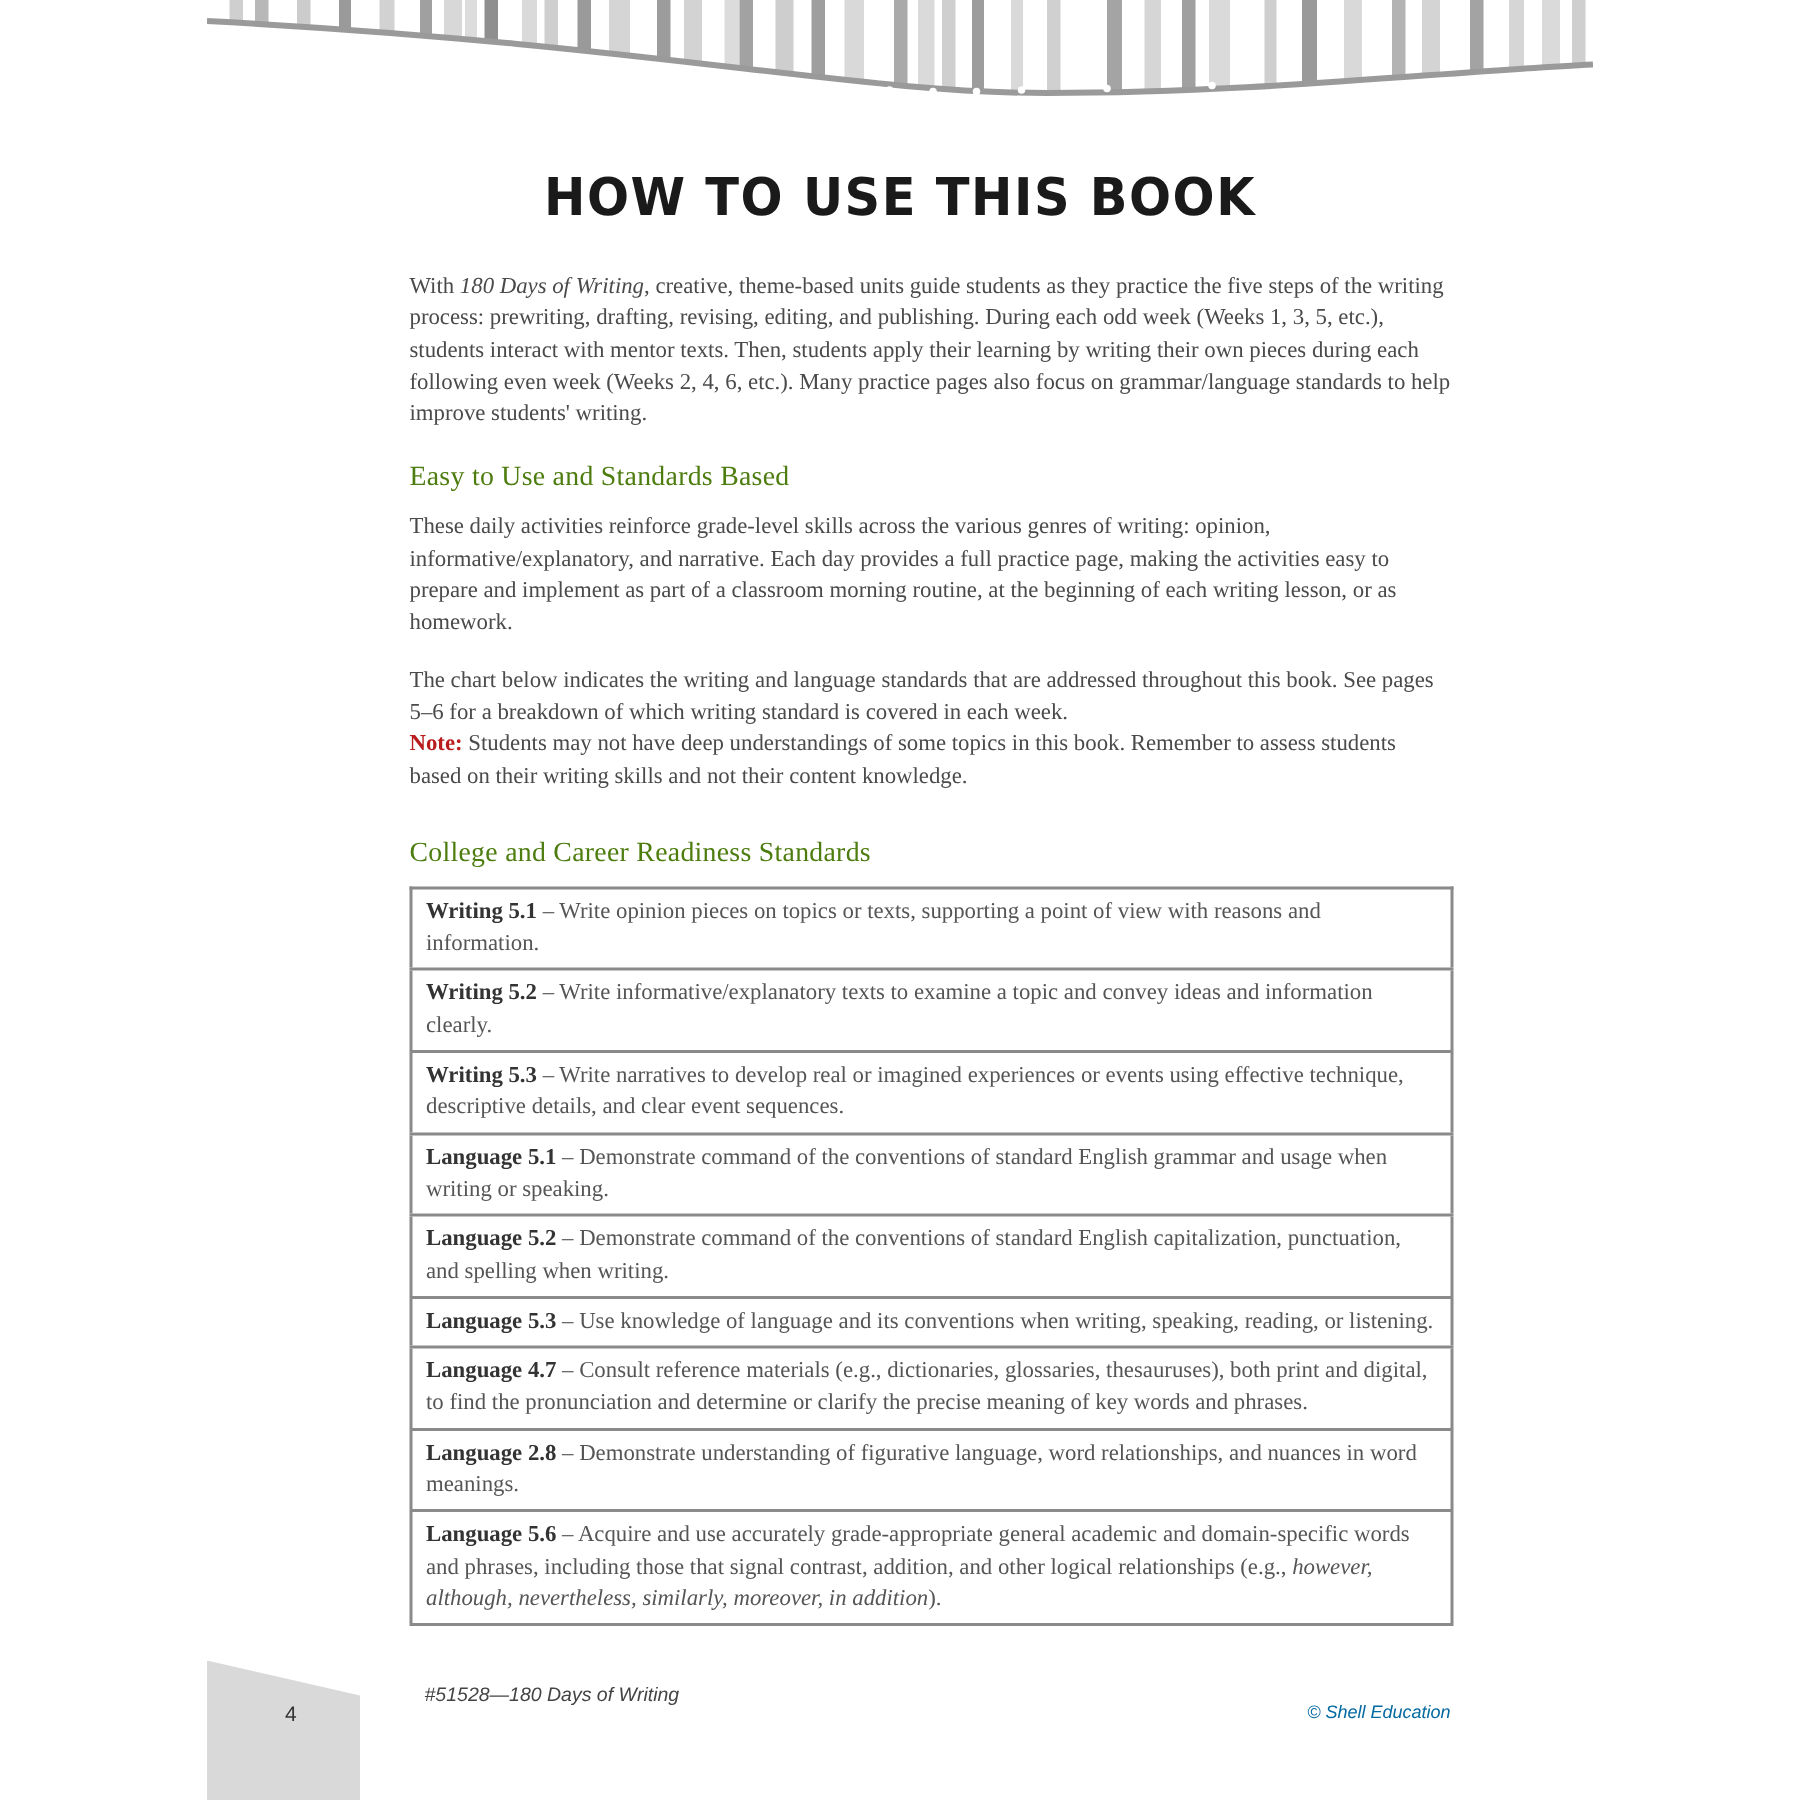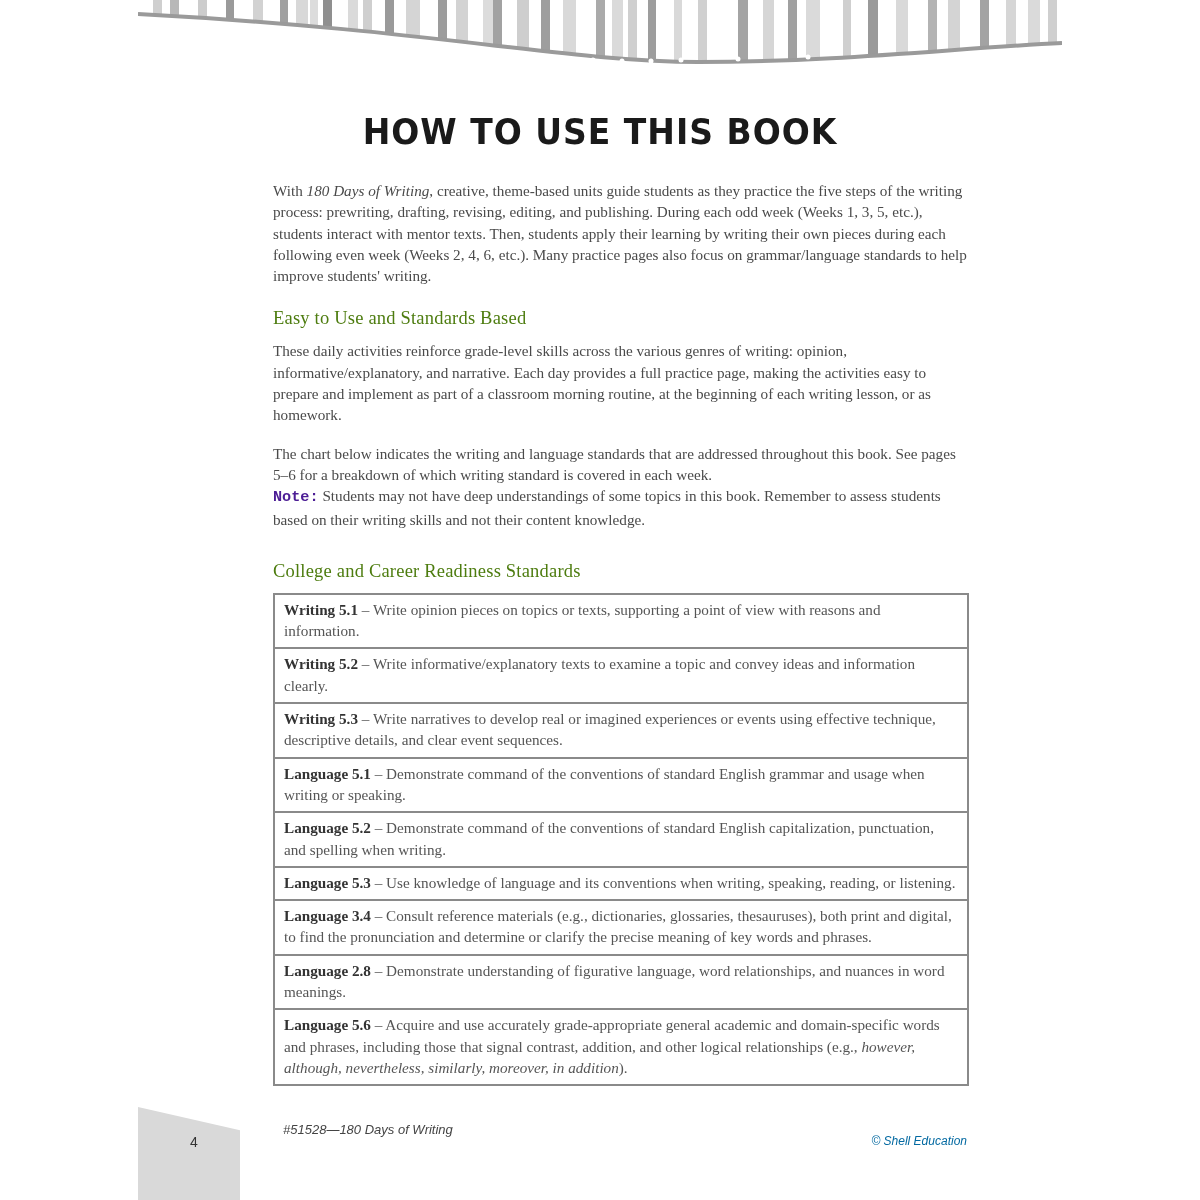--- a/index.html
+++ b/index.html
@@ -8,21 +8,21 @@
   .banner { position: absolute; left: 138px; top: 0; width: 924px; height: 70px; }
   .title { position: absolute; left: 0; width: 1200px; top: 112px; text-align: center;
            font-family: "DejaVu Sans", sans-serif; font-weight: bold; font-size: 33px;
            letter-spacing: 1px; color: #1a1a1a; transform: scaleY(1.05); }
   .content { position: absolute; left: 273px; width: 694px; top: 180px; }
   p { margin: 0; font-size: 15.2px; line-height: 21.3px; color: #4a4a4a; }
   .intro { margin-bottom: 22px; }
   h2 { margin: 0 0 11px 0; font-size: 18.5px; font-weight: normal; color: #4d7c0f; letter-spacing: 0.2px; }
   .block1 { margin-bottom: 17px; }
   .block2 { margin-bottom: 31px; }
-  b.note { color: #4c1d95; font-family: Liberation Mono, monospace; }
+  b.note { color: #b91c1c; }
   table.std { border-collapse: collapse; width: 696px; margin-top: 4px; border: 2px solid #8a8a8a; }
   table.std td { border-bottom: 2px solid #8a8a8a; padding: 4px 9px 6px 9px;
                  font-size: 15.2px; line-height: 21.3px; color: #555; vertical-align: top; border-radius: 20px; }
   table.std td .code { font-weight: bold; color: #333; }
   .footer-tab { position: absolute; left: 138px; top: 1107px; width: 102px; height: 93px;
                 background: #d9d9d9; clip-path: polygon(0 0, 100% 25%, 100% 100%, 0 100%); }
   .page-num { position: absolute; left: 190px; top: 1134px; font-size: 14px; color: #333;
               font-family: "Liberation Sans", sans-serif; }
   .footer-left { position: absolute; left: 283px; top: 1122px; font-size: 13px; font-style: italic;
                  font-family: "Liberation Sans", sans-serif; color: #444; }
@@ -113,21 +113,21 @@
       <tr>
           <td><span class="code">Language 5.1</span><span> – Demonstrate command of the conventions of standard English grammar and usage when writing or speaking.</span></td>
         </tr>
       <tr>
           <td><span class="code">Language 5.2</span><span> – Demonstrate command of the conventions of standard English capitalization, punctuation, and spelling when writing.</span></td>
         </tr>
       <tr>
           <td><span class="code">Language 5.3</span><span> – Use knowledge of language and its conventions when writing, speaking, reading, or listening.</span></td>
         </tr>
       <tr>
-          <td><span class="code">Language 3.4</span><span> – Consult reference materials (e.g., dictionaries, glossaries, thesauruses), both print and digital, to find the pronunciation and determine or clarify the precise meaning of key words and phrases.</span></td>
+          <td><span class="code">Language 4.7</span><span> – Consult reference materials (e.g., dictionaries, glossaries, thesauruses), both print and digital, to find the pronunciation and determine or clarify the precise meaning of key words and phrases.</span></td>
         </tr>
       <tr>
           <td><span class="code">Language 2.8</span><span> – Demonstrate understanding of figurative language, word relationships, and nuances in word meanings.</span></td>
         </tr>
       <tr>
           <td><span class="code">Language 5.6</span><span> – Acquire and use accurately grade-appropriate general academic and domain-specific words and phrases, including those that signal contrast, addition, and other logical relationships (e.g., </span><i>however, although, nevertheless, similarly, moreover, in addition</i><span>).</span></td>
         </tr>
     </tbody>
   </table>
 </div>

